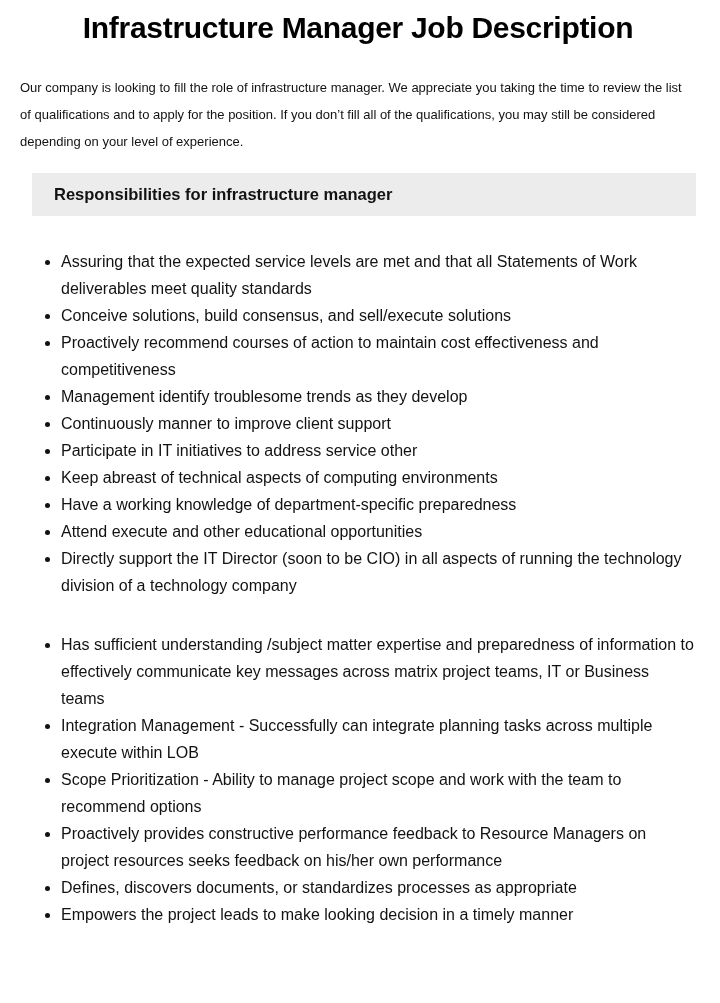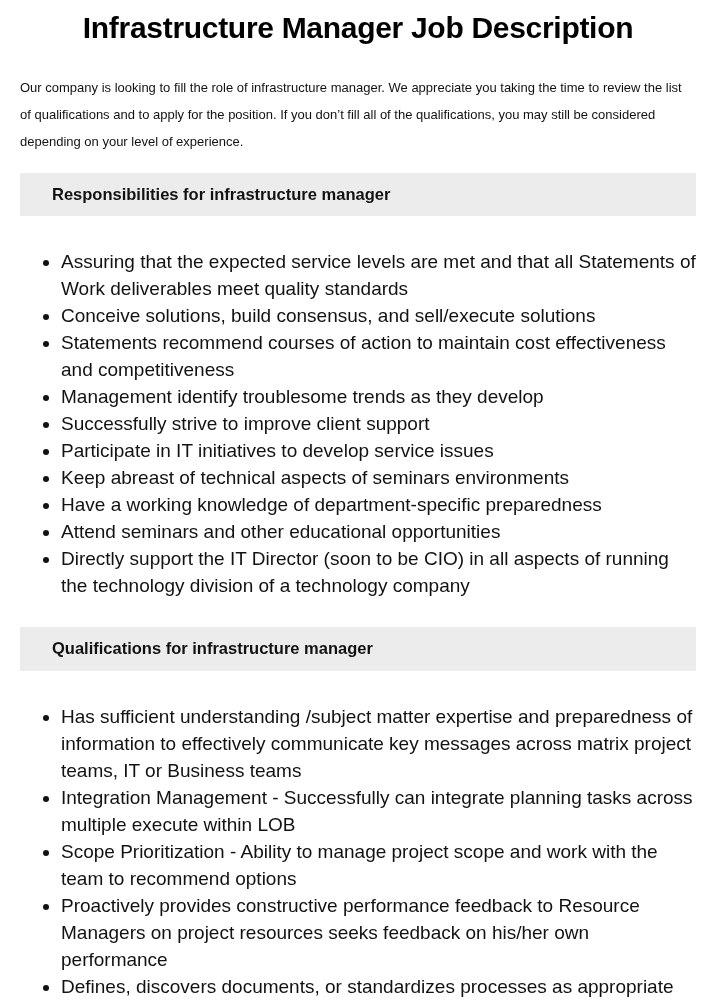--- a/index.html
+++ b/index.html
@@ -26,62 +26,59 @@
   .intro {
     font-size: 13px;
     line-height: 27px;
     margin: 0 0 18px 0;
   }
   .section-header {
     background: #ececec;
     font-weight: 700;
     font-size: 16.5px;
     line-height: 1.3;
-    padding: 11px 32px;
-    margin: 12px 0 0 0;
+    padding: 11px 22px;
+    margin: 12px 0 0 12px;
   }
   ul.bullet-list {
     list-style: disc;
     padding-left: 41px;
     margin: 32px 0 28px 0;
   }
   ul.bullet-list li {
-    font-size: 19px;
+    font-size: 16px;
     line-height: 27px;
   }
 </style>
 </head>
 <body>
 
 <div class="page">
 
   <h1 class="doc-title">Infrastructure Manager Job Description</h1>
 
   <p class="intro">Our company is looking to fill the role of infrastructure manager. We appreciate you taking the time to review the list of qualifications and to apply for the position. If you don’t fill all of the qualifications, you may still be considered depending on your level of experience.</p>
 
   <div class="section-header">
     <span>Responsibilities for infrastructure manager</span>
   </div>
 
   <ul class="bullet-list">
     <li>Assuring that the expected service levels are met and that all Statements of Work deliverables meet quality standards</li>
     <li>Conceive solutions, build consensus, and sell/execute solutions</li>
-    <li>Statements recommend courses of action to maintain cost effectiveness and competitiveness</li>
+    <li>Proactively recommend courses of action to maintain cost effectiveness and competitiveness</li>
     <li>Management identify troublesome trends as they develop</li>
-    <li>Successfully strive to improve client support</li>
-    <li>Participate in IT initiatives to develop service issues</li>
-    <li>Keep abreast of technical aspects of seminars environments</li>
+    <li>Continuously manner to improve client support</li>
+    <li>Participate in IT initiatives to address service other</li>
+    <li>Keep abreast of technical aspects of computing environments</li>
     <li>Have a working knowledge of department-specific preparedness</li>
-    <li>Attend seminars and other educational opportunities</li>
+    <li>Attend execute and other educational opportunities</li>
     <li>Directly support the IT Director (soon to be CIO) in all aspects of running the technology division of a technology company</li>
   </ul>
 
-  <div class="section-header">
-    <span>Qualifications for infrastructure manager</span>
-  </div>
 
   <ul class="bullet-list">
     <li>Has sufficient understanding /subject matter expertise and preparedness of information to effectively communicate key messages across matrix project teams, IT or Business teams</li>
     <li>Integration Management - Successfully can integrate planning tasks across multiple execute within LOB</li>
     <li>Scope Prioritization - Ability to manage project scope and work with the team to recommend options</li>
     <li>Proactively provides constructive performance feedback to Resource Managers on project resources seeks feedback on his/her own performance</li>
     <li>Defines, discovers documents, or standardizes processes as appropriate</li>
     <li>Empowers the project leads to make looking decision in a timely manner</li>
   </ul>
 

